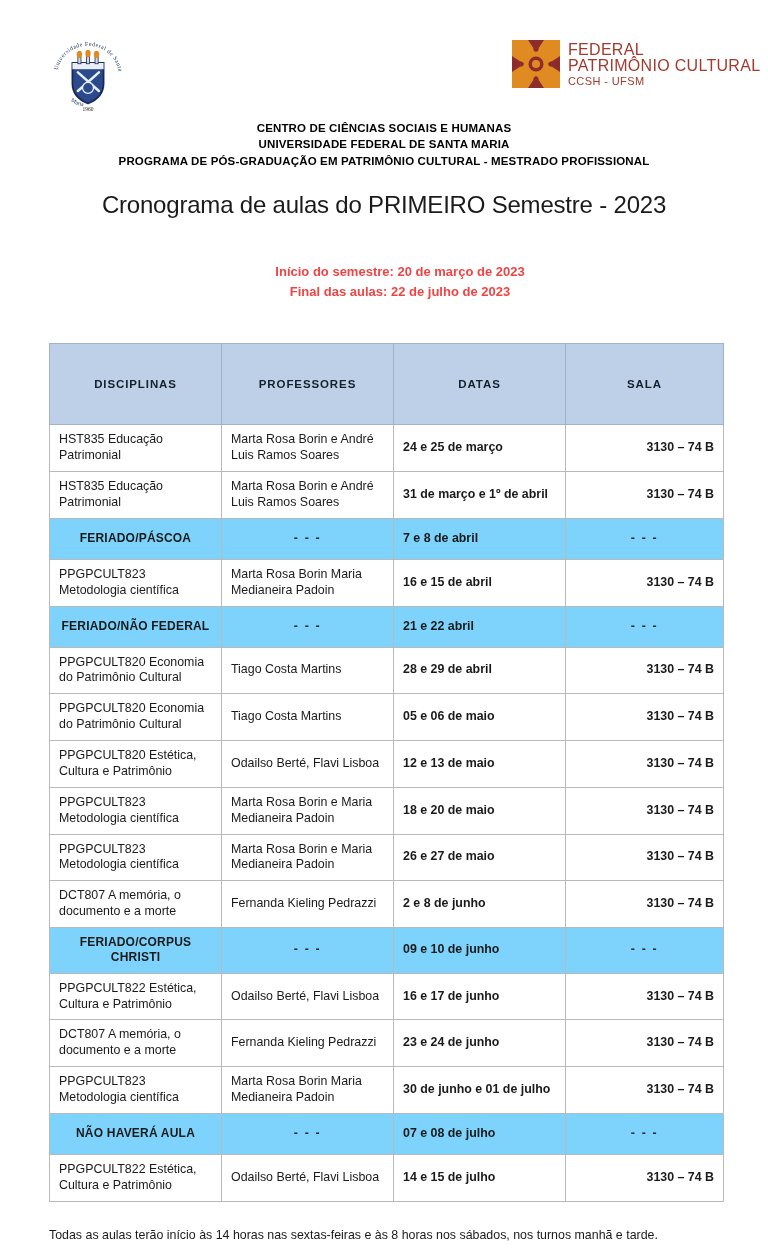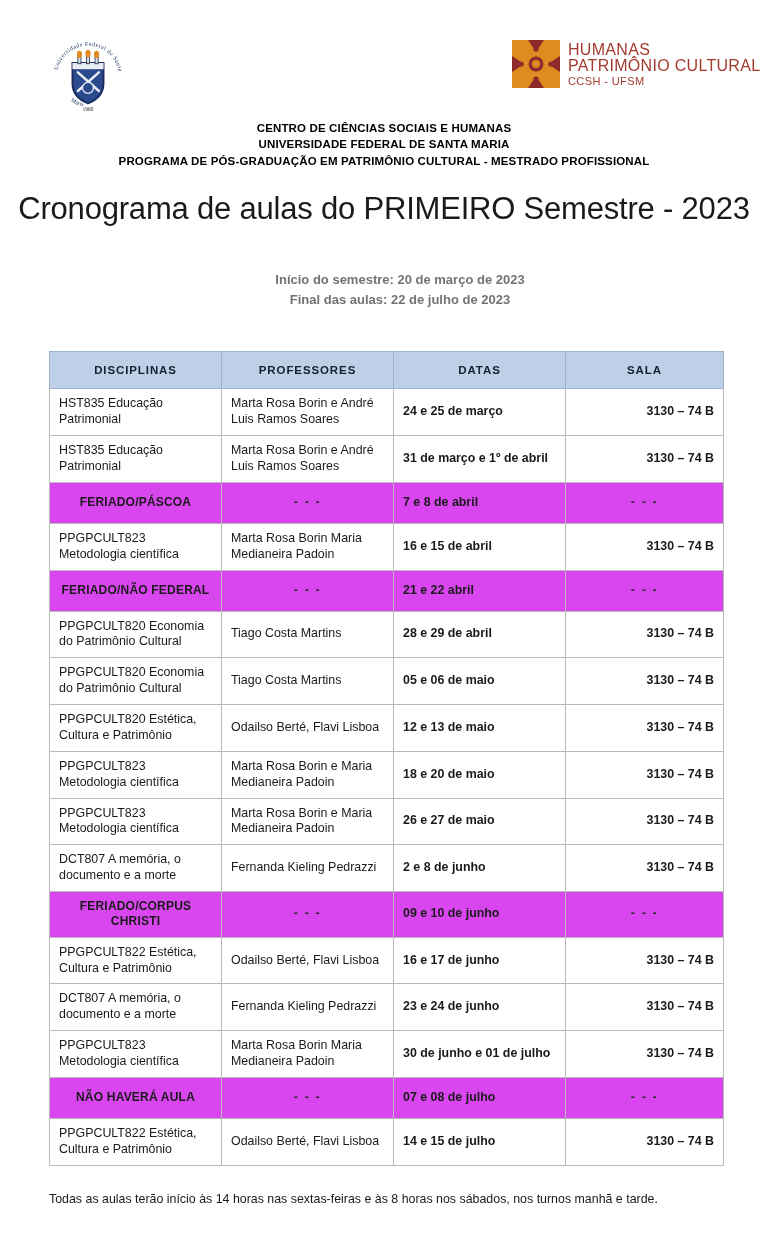--- a/index.html
+++ b/index.html
@@ -71,34 +71,34 @@
     font-size: 11.5px;
     line-height: 1.42;
     letter-spacing: .15px;
     color: #000;
   }
 
   
   .doc-title {
     margin-top: 22px;
     text-align: center;
-    font-size: 31px;
+    font-size: 24px;
     font-weight: 400;
     letter-spacing: -0.2px;
     color: #1a1a1a;
   }
 
   
   .semester-dates {
     margin-top: 43px;
     text-align: center;
     font-weight: bold;
     font-size: 13px;
     line-height: 1.55;
-    color: #737373;
+    color: #ef4444;
     padding-left: 32px;
   }
 
   
   .table-wrap {
     margin-top: 41px;
     padding: 0 45px 0 49px;
   }
   table.schedule {
     width: 674px;
@@ -117,38 +117,38 @@
     padding: 7px 9px;
   }
   table.schedule thead th {
     background: #bdd0e8;
     text-align: center;
     font-size: 11.5px;
     font-weight: bold;
     letter-spacing: .9px;
     color: #15202e;
     height: 36px;
-    padding: 0 4px;
+    padding: 22px 4px;
     border-color: #9fb4cc;
   }
 
   table.schedule tbody td {
     border-color: #b9b9b9;
     font-size: 12.4px;
     line-height: 1.28;
     color: #1a1a1a;
     height: 26px;
   }
   td.col-disc { text-align: left; }
   td.col-prof { text-align: left; }
   td.col-date { text-align: left; font-weight: bold; padding-left: 11px; }
   td.col-room { text-align: right; font-weight: bold; }
 
   tr.holiday td {
-    background: #d946ef;
+    background: #7dd3fc;
   }
   tr.holiday td.col-disc {
     text-align: center;
     font-weight: bold;
     font-size: 12px;
     letter-spacing: .2px;
   }
   tr.holiday td.col-prof,
   tr.holiday td.col-room {
     text-align: center;
@@ -213,21 +213,21 @@
       <rect x="0" y="0" width="48" height="48" fill="#8e2b2b"></rect>
       <path d="M0,0 H16 L24,12 L32,0 H48 V16 L36,24 L48,32 V48 H32 L24,36 L16,48 H0 V32 L12,24 L0,16 Z" fill="#e08a22"></path>
       <circle cx="24" cy="24" r="7.5" fill="#8e2b2b"></circle>
       <circle cx="24" cy="24" r="4" fill="#e08a22"></circle>
       <circle cx="24" cy="9" r="2.6" fill="#8e2b2b"></circle>
       <circle cx="24" cy="39" r="2.6" fill="#8e2b2b"></circle>
       <circle cx="9" cy="24" r="2.6" fill="#8e2b2b"></circle>
       <circle cx="39" cy="24" r="2.6" fill="#8e2b2b"></circle>
     </svg>
     <div class="mestrado-words">
-      <div class="mestrado-l1">HUMANAS</div>
+      <div class="mestrado-l1">FEDERAL</div>
       <div class="mestrado-l2">PATRIMÔNIO CULTURAL</div>
       <div class="mestrado-l3">CCSH - UFSM</div>
     </div>
   </div>
 </div>
 
 <div class="institution">
   <div>CENTRO DE CIÊNCIAS SOCIAIS E HUMANAS</div>
   <div>UNIVERSIDADE FEDERAL DE SANTA MARIA</div>
   <div>PROGRAMA DE PÓS-GRADUAÇÃO EM PATRIMÔNIO CULTURAL - MESTRADO PROFISSIONAL</div>

